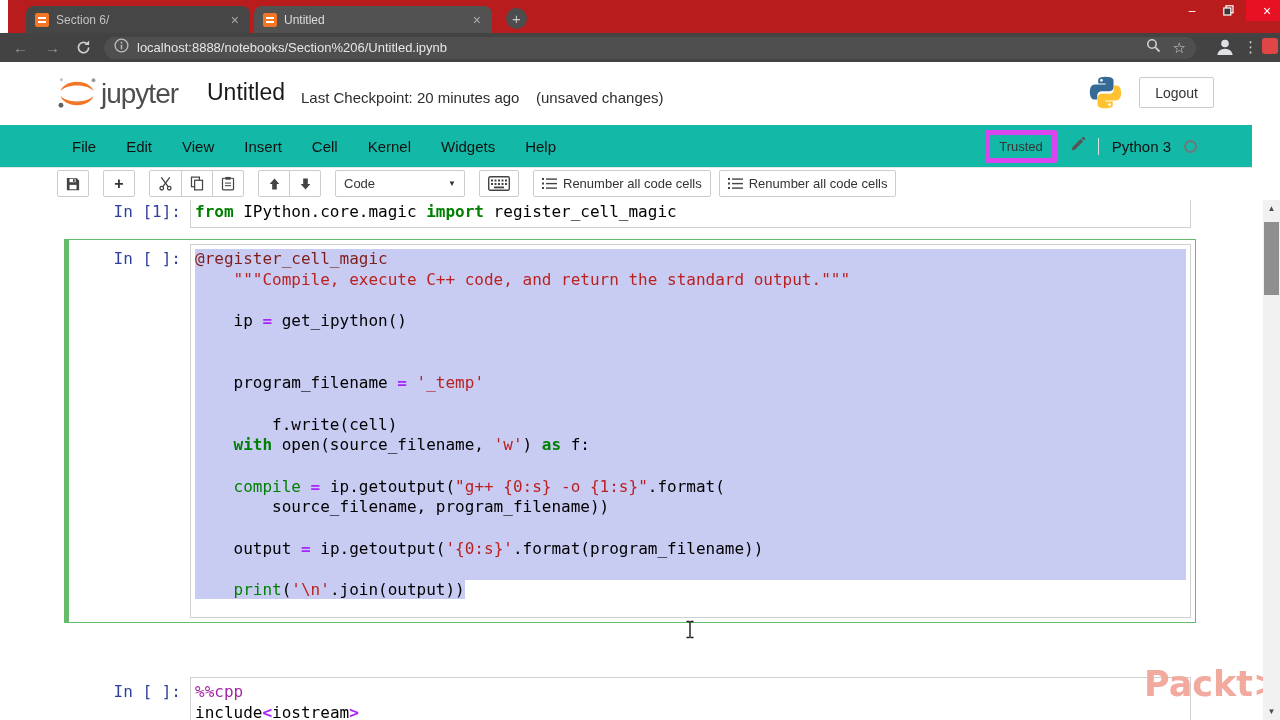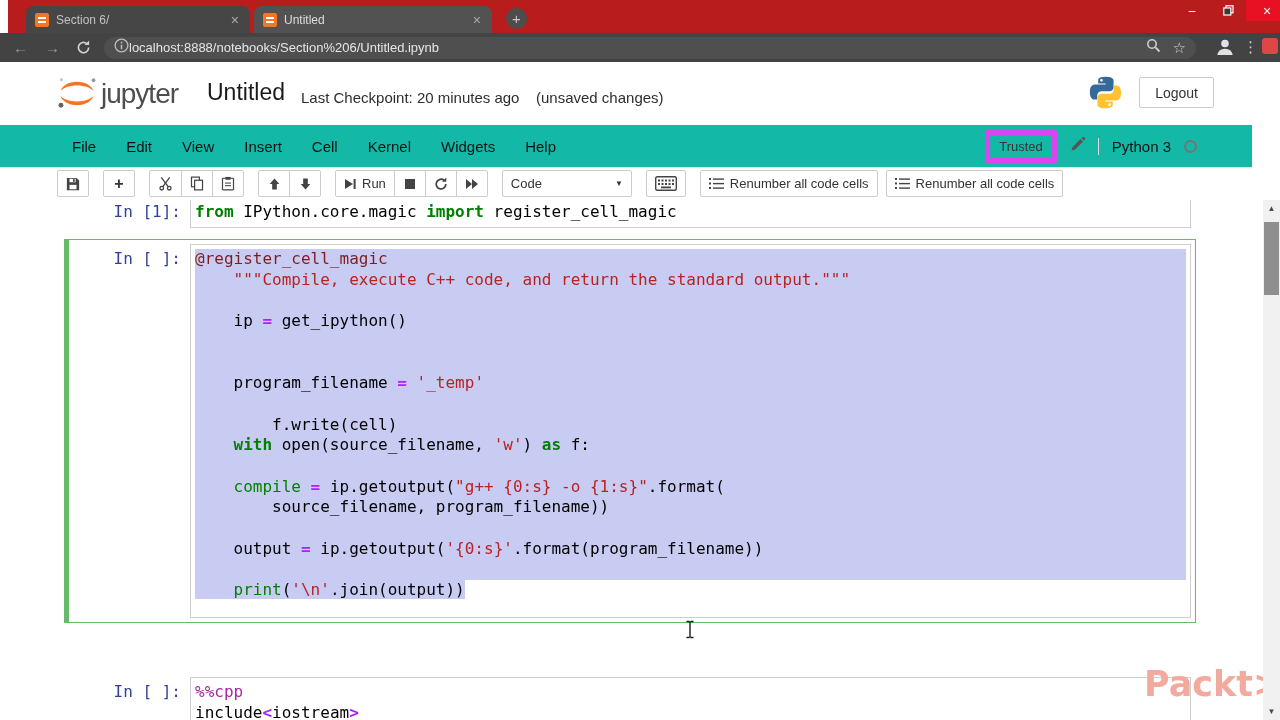--- a/index.html
+++ b/index.html
@@ -19,21 +19,21 @@
   .tab-close{color:#ababab;font-size:14px;line-height:1;padding:0 2px}
   .newtab{position:absolute;left:498px;top:8px;width:21px;height:21px;border-radius:50%;background:#4d4d4d;color:#c8c8c8;display:flex;align-items:center;justify-content:center;font-size:15px}
   .winbtns{position:absolute;right:0;top:0;display:flex;height:21px}
   .winbtn{width:36px;display:flex;align-items:center;justify-content:center;color:#fff;font-size:12px}
   .winbtn.close{width:42px;background:#E81123;font-size:14px}
 
   .urlrow{position:absolute;left:0;top:33px;width:1280px;height:29px;background:#434343}
   .navic{position:absolute;top:5px;font-size:15px;color:#9a9a9a;line-height:19px}
   .nav-back{left:13px}.nav-fwd{left:45px}
   .nav-reload{position:absolute;left:76px;top:7px}
-  .urlpill{position:absolute;left:104px;top:3.5px;width:1092px;height:22px;border-radius:11px;background:#4f4f4f;display:flex;align-items:center;padding:0 10px;}
+  .urlpill{position:absolute;left:104px;top:3.5px;width:1092px;height:22px;border-radius:11px;background:#4f4f4f;display:flex;align-items:center;padding:0 10px;gap:8px}
   .urltext{font-size:13px;color:#e6e6e6;flex:1;white-space:nowrap;overflow:hidden}
   .pill-right{display:flex;align-items:center;gap:12px}
   .star{font-size:15px;color:#cfcfcf;line-height:1}
   .avatar{position:absolute;right:44px;top:3px;width:22px;height:22px;border-radius:50%;overflow:hidden;display:flex;align-items:center;justify-content:center}
   .dots{position:absolute;right:22px;top:5px;color:#cfcfcf;font-size:15px}
   .ext-red{position:absolute;right:2px;top:5px;width:16px;height:16px;border-radius:3px;background:#E04646}
 
   
   .jheader{position:absolute;left:0;top:62px;width:1280px;height:63px;background:#fff}
   .jlogo{position:absolute;left:56px;top:14px;display:flex;align-items:flex-end;gap:3px}
@@ -253,45 +253,20 @@
             <path fill="#444" d="M7 1l5.2 6H9.5v6h-5V7H1.8z"></path>
           </svg>
       </span>
       <span class="tb-btn">
         <svg width="13" height="14" viewBox="0 0 14 14">
             <path fill="#444" d="M7 13L1.8 7h2.7V1h5v6h2.7z"></path>
           </svg>
       </span>
     </div>
     <div class="tb-group">
-      <span class="tb-btn">
-        <svg width="12" height="12" viewBox="0 0 12 12">
-            <path fill="#444" d="M1 1l8 5-8 5z"></path>
-            <rect x="9.6" y="1" width="2" height="10" fill="#444"></rect>
-          </svg>
-        <span>Run</span>
-      </span>
-      <span class="tb-btn">
-        <svg width="12" height="12" viewBox="0 0 12 12">
-            <rect x="1" y="1" width="10" height="10" fill="#444"></rect>
-          </svg>
-      </span>
-      <span class="tb-btn">
-        <svg width="14" height="14" viewBox="0 0 16 16">
-            <path d="M13.5 8a5.5 5.5 0 1 1-1.8-4" fill="none" stroke="#444" stroke-width="2"></path>
-            <path fill="#444" d="M14 .5v4.8H9.2z"></path>
-          </svg>
-      </span>
-      <span class="tb-btn">
-        <svg width="14" height="12" viewBox="0 0 14 12">
-            <path fill="#444" d="M1 1l6 5-6 5zM7 1l6 5-6 5z"></path>
-          </svg>
-      </span>
-    </div>
-    <div class="tb-group">
       <span class="tb-btn tb-select">
         <span>Code</span>
         <span class="caret">▼</span>
       </span>
     </div>
     <div class="tb-group">
       <span class="tb-btn">
         <svg width="22" height="15" viewBox="0 0 22 15">
             <rect x="0.7" y="0.7" width="20.6" height="13.6" rx="1.5" fill="none" stroke="#444" stroke-width="1.4"></rect>
             <g fill="#444">

